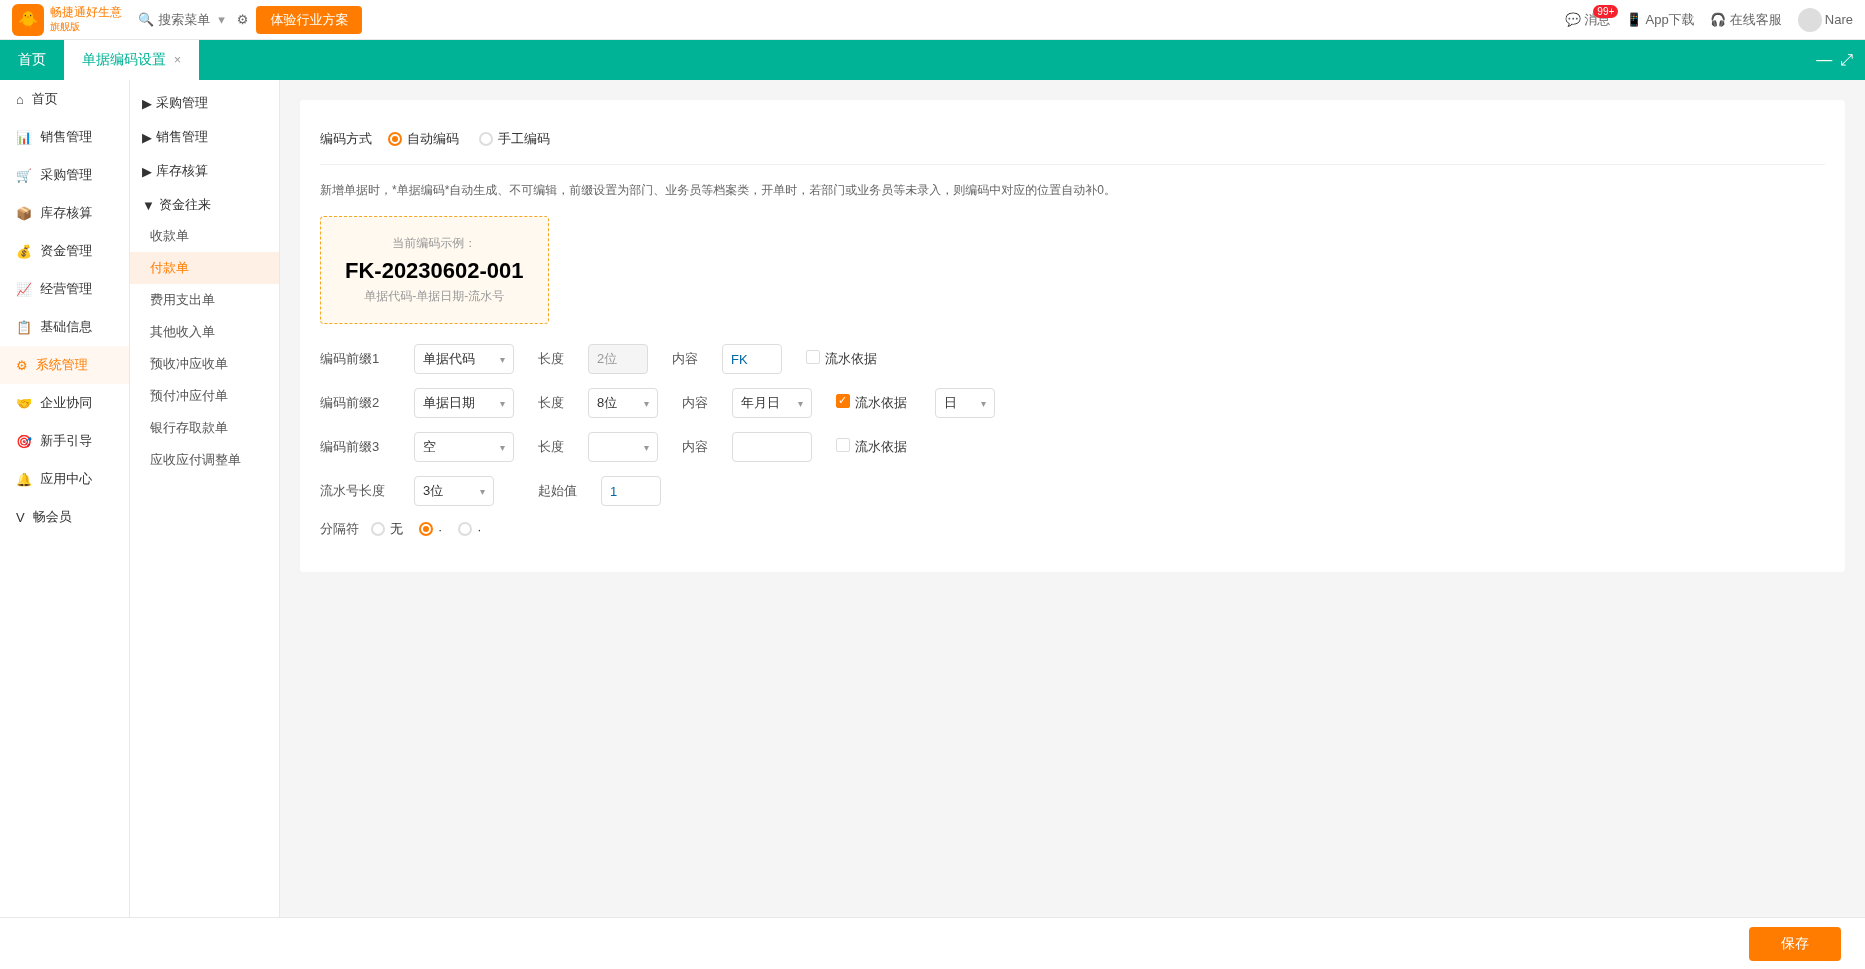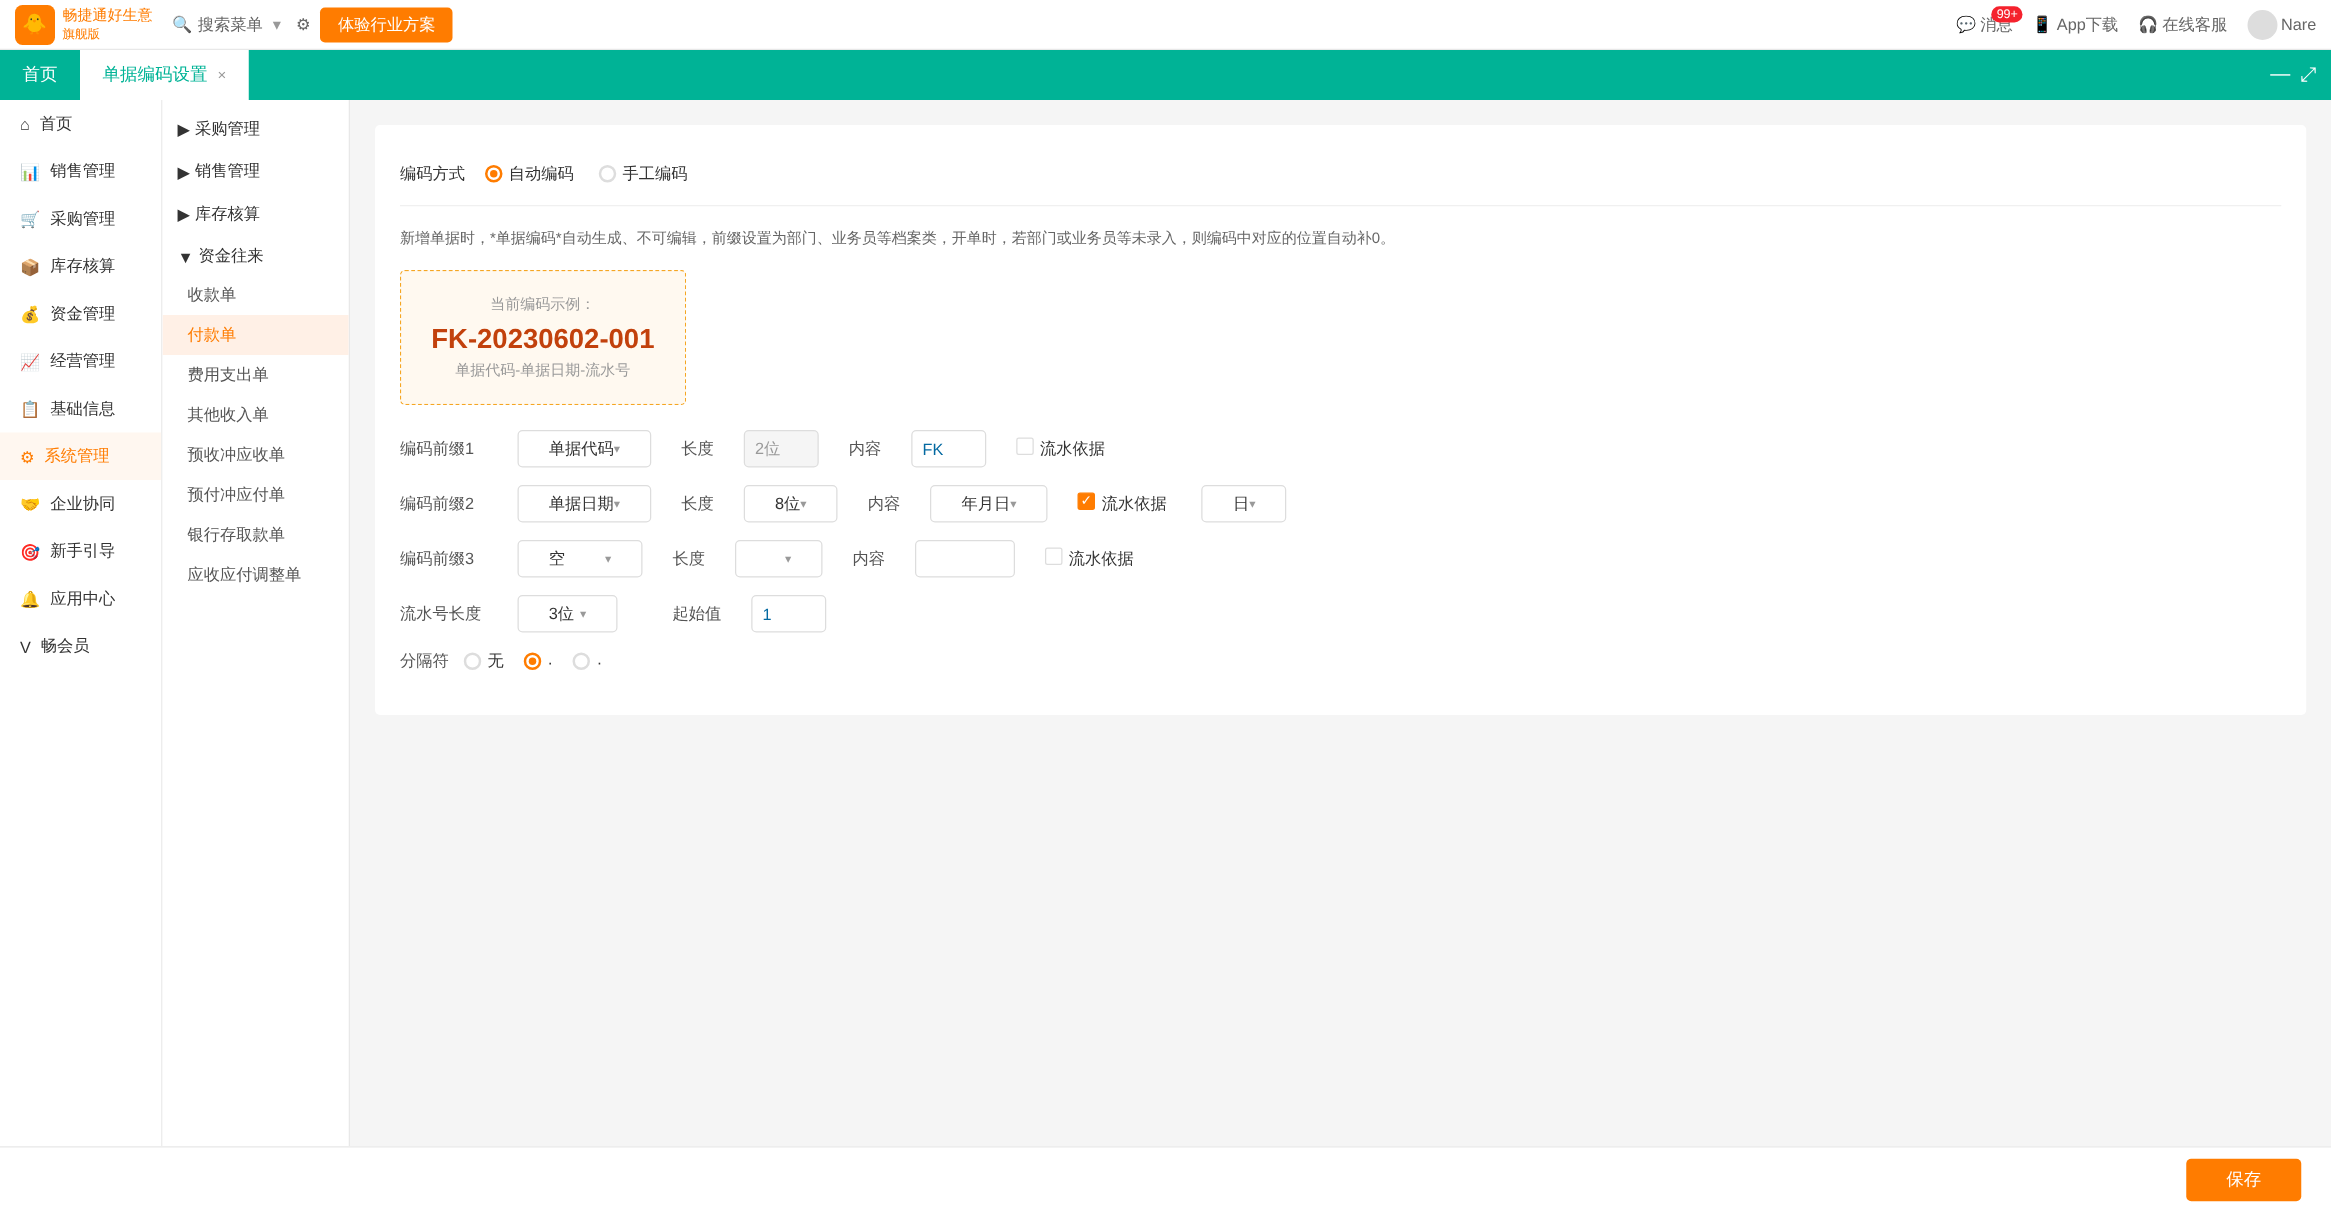--- a/index.html
+++ b/index.html
@@ -61,31 +61,31 @@
     .radio-circle { width: 14px; height: 14px; border-radius: 50%; border: 2px solid #ddd; display: inline-block; position: relative; }
     .radio-circle.checked { border-color: #ff7c00; }
     .radio-circle.checked::after { content: ''; position: absolute; top: 2px; left: 2px; width: 6px; height: 6px; border-radius: 50%; background: #ff7c00; }
 
     
     .info-text { font-size: 12px; color: #666; margin-bottom: 16px; line-height: 1.6; }
 
     
     .preview-box { border: 1px dashed #f5a623; background: #fff9f0; border-radius: 4px; padding: 18px 24px; display: inline-block; margin-bottom: 20px; text-align: center; }
     .preview-label { font-size: 12px; color: #999; margin-bottom: 6px; }
-    .preview-code { font-size: 22px; font-weight: 600; color: #c2410c; }
+    .preview-code { font-size: 22px; font-weight: 600; color: #000000; }
     .preview-desc { font-size: 12px; color: #999; margin-top: 4px; }
 
     
     .checkbox-row { display: flex; align-items: center; gap: 6px; margin-bottom: 16px; }
     .checkbox-sq { width: 14px; height: 14px; border: 1px solid #ddd; border-radius: 2px; display: inline-block; }
 
     
     .form-row { display: flex; align-items: center; gap: 24px; margin-bottom: 14px; flex-wrap: nowrap; }
     .form-label { width: 70px; color: #555; font-size: 13px; flex-shrink: 0; }
-    .form-select { height: 30px; border: 1px solid #ddd; border-radius: 4px; padding: 0 24px; font-size: 13px; min-width: 90px; background: #fff; display: flex; align-items: center; justify-content: space-between; cursor: pointer; text-align: right; }
+    .form-select { height: 30px; border: 1px solid #ddd; border-radius: 4px; padding: 0 8px; font-size: 13px; min-width: 90px; background: #fff; display: flex; align-items: center; justify-content: space-between; cursor: pointer; text-align: right; }
     .form-select-text { color: #333; }
     .form-select-arrow { color: #999; font-size: 10px; }
     .form-input { height: 30px; border: 1px solid #ddd; border-radius: 4px; padding: 0 8px; font-size: 13px; min-width: 60px; color: #0369a1; background: #fff; display: flex; align-items: center; }
     .form-input.readonly { background: #f5f5f5; color: #999; }
     .content-label { color: #555; font-size: 13px; }
     .checkbox-item { display: flex; align-items: flex-start; gap: 5px; cursor: pointer; }
     .checkbox-sq-checked { width: 14px; height: 14px; border: 1px solid #ff7c00; border-radius: 2px; background: #ff7c00; display: inline-block; position: relative; }
     .checkbox-sq-checked::after { content: '✓'; position: absolute; top: -1px; left: 1px; font-size: 11px; color: #fff; }
 
     

